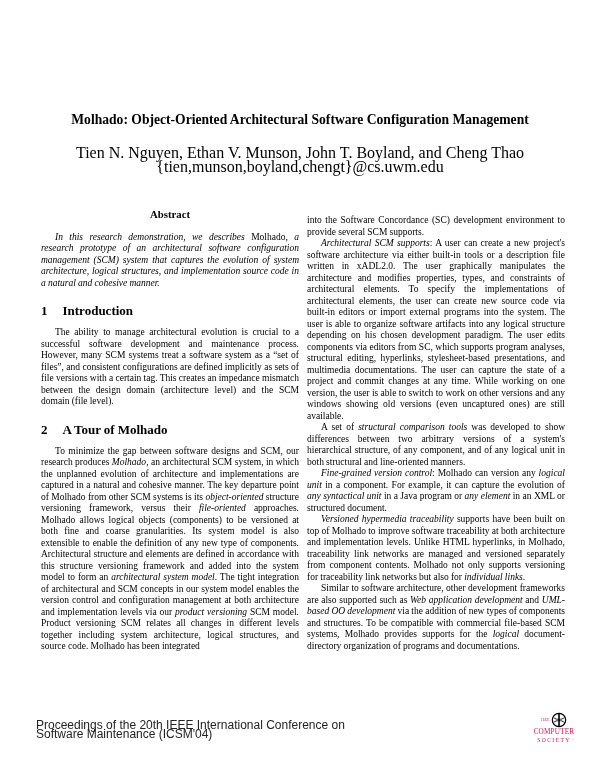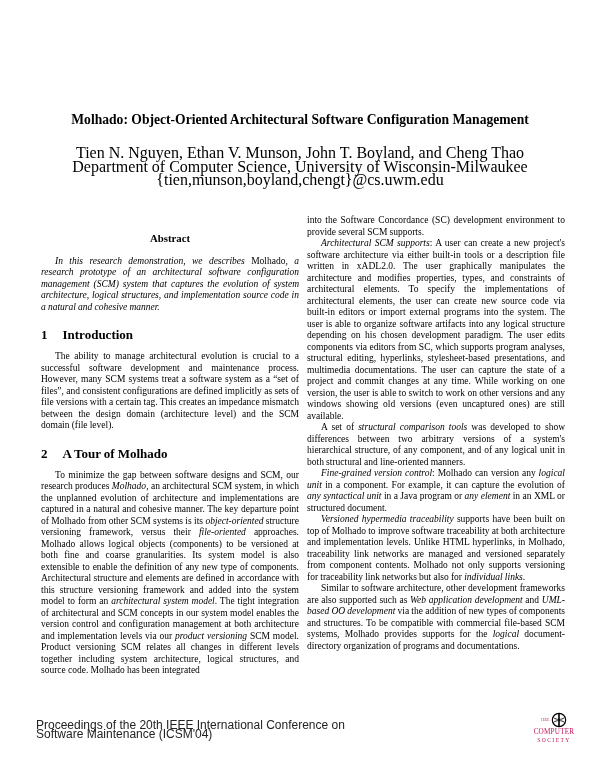--- a/index.html
+++ b/index.html
@@ -16,21 +16,21 @@
   }
   .authors {
     position:absolute; top:146px; left:0; right:0;
     text-align:center; font-size:16px; line-height:13.6px; color:#000;
   }
   .col {
     position:absolute; top:207px; width:258px;
     font-size:9.5px; line-height:11.5px; text-align:justify;
     word-spacing:-0.2px; color:#000;
   }
-  .col.left  { left:41px;margin-top:24px; }
+  .col.left  { left:41px; }
   .col.right { left:307px; }
   .abstract-heading {
     text-align:center; font-weight:bold; font-size:10.8px;
     padding-top:2px; margin-bottom:11px;
   }
   p { margin:0; text-indent:14px; }
   p.noindent { text-indent:0;margin-top:8px; }
   .abstract-body i { font-style:italic; }
   .section-heading {
     font-weight:bold; font-size:13px; line-height:13px;
@@ -54,21 +54,20 @@
   .cs-logo .computer { font-size:7.2px; letter-spacing:0.2px; line-height:7.5px; }
   .cs-logo .society  { font-size:5.6px; letter-spacing:1.4px; line-height:6.5px; }
 </style>
 </head>
 <body>
 
 <h1 class="title">Molhado: Object-Oriented Architectural Software Configuration Management</h1>
 
 <div class="authors">
   <div>Tien N. Nguyen, Ethan V. Munson, John T. Boyland, and Cheng Thao</div>
-  <div>Department of Computer Science, University of Wisconsin-Milwaukee</div>
   <div>{tien,munson,boyland,chengt}@cs.uwm.edu</div>
 </div>
 
 <div class="col left">
   <div class="abstract-heading">Abstract</div>
   <p class="abstract-body"><i>In this research demonstration, we describes </i><span>Molhado</span><i>, a research prototype of an architectural software configuration management (SCM) system that captures the evolution of system architecture, logical structures, and implementation source code in a natural and cohesive manner.</i></p>
 
   <div class="section-heading">
     <span class="sec-num">1</span><span>Introduction</span>
   </div>

